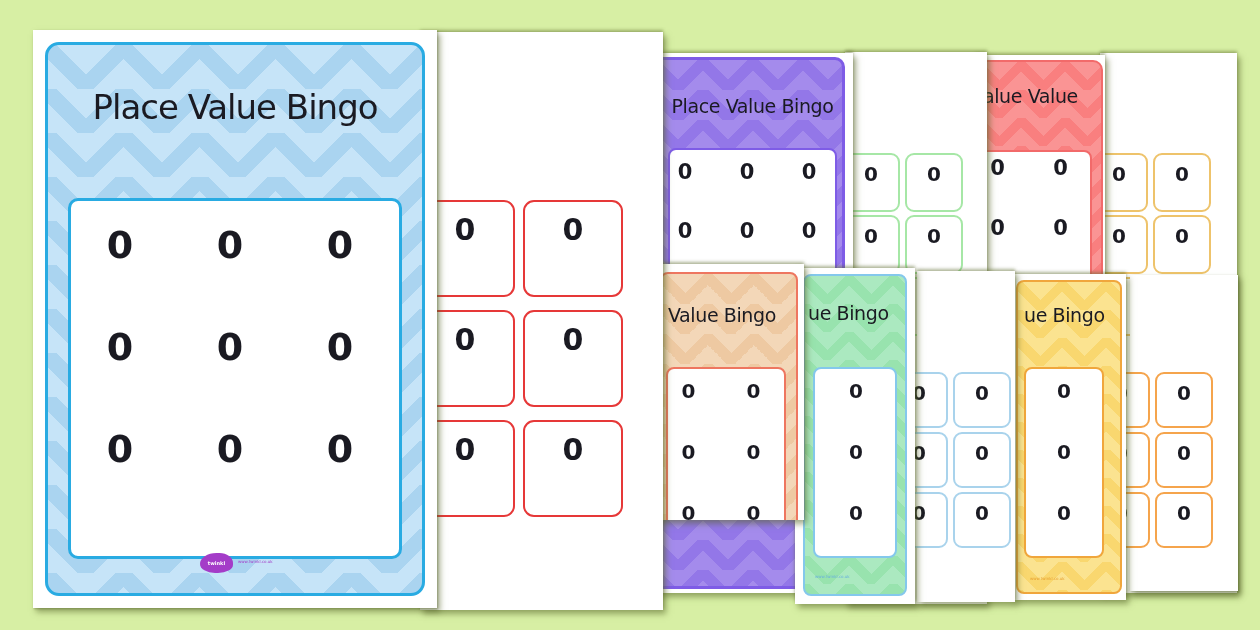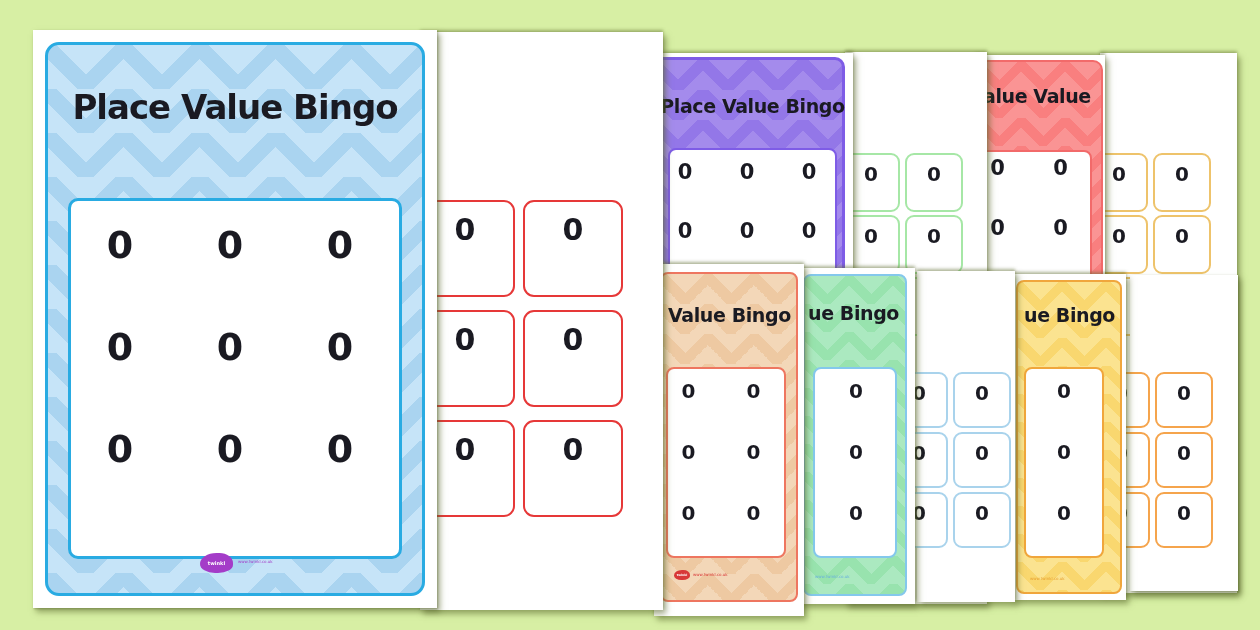--- a/index.html
+++ b/index.html
@@ -12,21 +12,21 @@
   }
 
   .page {
     position:absolute; background:#fff;
     box-shadow: 3px 4px 6px rgba(88,102,42,0.55), 1px 1px 2px rgba(60,72,28,0.35);
   }
   .shadow-top { box-shadow: 3px 4px 6px rgba(88,102,42,0.55), 0 -2px 3px rgba(88,102,42,0.45); }
 
   .chev { position:absolute; box-sizing:border-box; }
   .card-title {
-    position:absolute; font-weight:700; color: var(--text_dark, #1a1a22);
+    position:absolute; font-weight:400; color: var(--text_dark, #1a1a22);
     white-space:nowrap; letter-spacing:-0.4px; line-height:22px; font-size:19px;
   }
   .panel { position:absolute; background:#fff; box-sizing:border-box; }
 
   .zgrid { position:absolute; display:grid; }
   .pz { display:flex; align-items:center; justify-content:center;
         font-weight:700; color: var(--text_dark, #1a1a22); line-height:1; }
 
   .cards { position:absolute; display:grid; }
   .mini-card { background:#fff; border:2px solid #ccc; border-radius:9px;
@@ -66,21 +66,21 @@
 
   
   #red-sheet-page { left:420px; top:32px; width:243px; height:578px; z-index:18; }
   #red-cards { left:-5px; top:168px; grid-template-columns:repeat(2,100px);
                grid-auto-rows:97px; column-gap:8px; row-gap:13px; }
   #red-cards .mini-card { border-color: var(--redsheet_border,#e63838);
                           border-radius:11px; padding-top:13px; }
   #red-cards .mc-zero { font-size:30px; }
 
   
-  #tan-page { left:654px; top:264px; width:150px; height:352px; z-index:16; overflow:hidden;
+  #tan-page { left:654px; top:264px; width:150px; height:256px; z-index:16; overflow:hidden;
               box-shadow: 3px 4px 6px rgba(88,102,42,0.55), 0 -2px 3px rgba(88,102,42,0.45); }
   #tan-chev {
     left:6px; top:8px; width:138px; height:330px; border-radius:8px;
     border:2px solid var(--tan_border,#ee7660);
     background-color: var(--tan_base,#eec9a2);
     background-image:
       linear-gradient(135deg, var(--tan_lite,#f3d7b8) 25%, transparent 25%),
       linear-gradient(225deg, var(--tan_lite,#f3d7b8) 25%, transparent 25%),
       linear-gradient(45deg,  var(--tan_lite,#f3d7b8) 25%, transparent 25%),
       linear-gradient(315deg, var(--tan_lite,#f3d7b8) 25%, transparent 25%);

